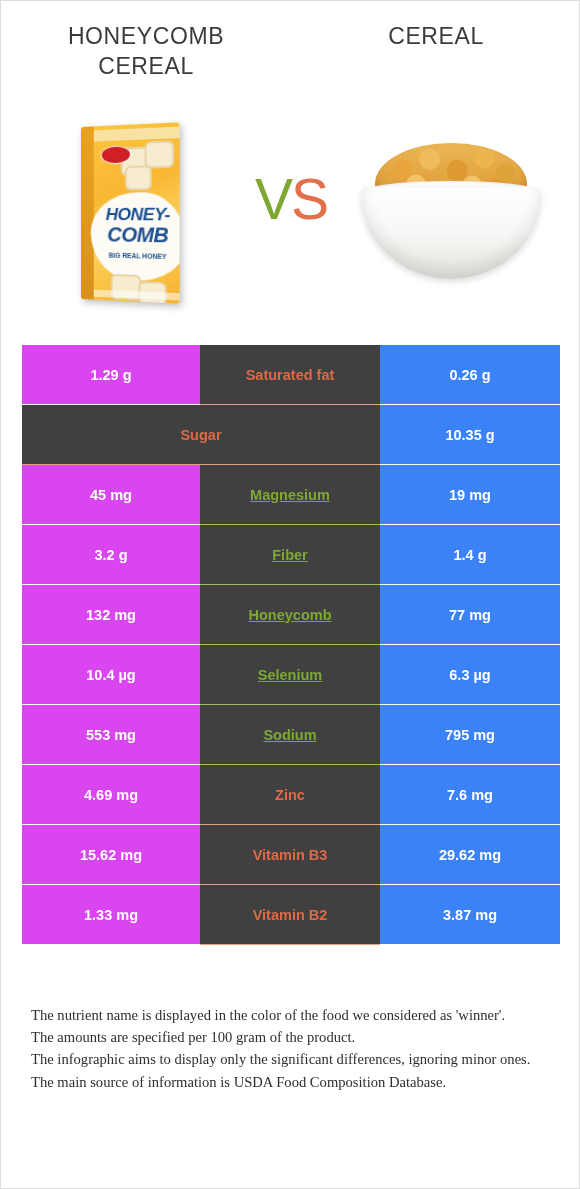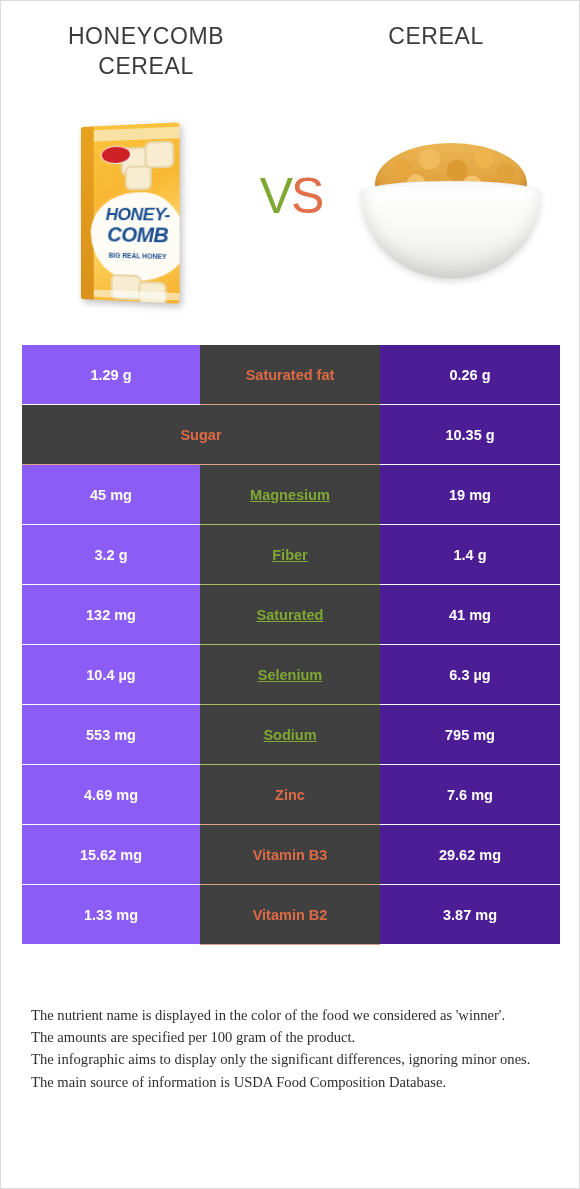--- a/index.html
+++ b/index.html
@@ -146,21 +146,21 @@
     background: rgba(255,255,255,.55);
   }
 
   
   .vs {
     position: absolute;
     left: 215px;
     top: 62px;
     width: 150px;
     text-align: center;
-    font-size: 50px;
+    font-size: 57px;
     font-weight: 400;
     line-height: 1;
     letter-spacing: -2px;
   }
   .vs .v { color: #7ea832; }
   .vs .s { color: #e2704a; }
 
   
   .bowl-wrap {
     position: absolute;
@@ -219,27 +219,27 @@
   .cell {
     display: flex;
     align-items: center;
     justify-content: center;
     font-size: 14.5px;
     font-weight: 700;
     box-sizing: border-box;
   }
   .cell-left {
     flex: 0 0 178px;
-    background: #8b5cf6;
+    background: #d946ef;
     color: #ffffff;
     border-bottom: 1px solid #ffffff;
   }
   .cell-right {
     flex: 0 0 180px;
-    background: #4c1d95;
+    background: #3b82f6;
     color: #ffffff;
     border-bottom: 1px solid #ffffff;
   }
   .cell-mid {
     flex: 1 1 auto;
     background: #404040;
     font-size: 14.5px;
     font-weight: 700;
   }
   .row.win-green .cell-mid { color: #7ea832; border-bottom: 1px solid #9ebd5e; text-decoration: underline; }
@@ -316,22 +316,22 @@
         <div class="cell cell-mid">Magnesium</div>
         <div class="cell cell-right">19 mg</div>
       </div>
       <div class="row win-green">
         <div class="cell cell-left">3.2 g</div>
         <div class="cell cell-mid">Fiber</div>
         <div class="cell cell-right">1.4 g</div>
       </div>
       <div class="row win-green">
         <div class="cell cell-left">132 mg</div>
-        <div class="cell cell-mid">Saturated</div>
-        <div class="cell cell-right">41 mg</div>
+        <div class="cell cell-mid">Honeycomb</div>
+        <div class="cell cell-right">77 mg</div>
       </div>
       <div class="row win-green">
         <div class="cell cell-left">10.4 µg</div>
         <div class="cell cell-mid">Selenium</div>
         <div class="cell cell-right">6.3 µg</div>
       </div>
       <div class="row win-green">
         <div class="cell cell-left">553 mg</div>
         <div class="cell cell-mid">Sodium</div>
         <div class="cell cell-right">795 mg</div>

